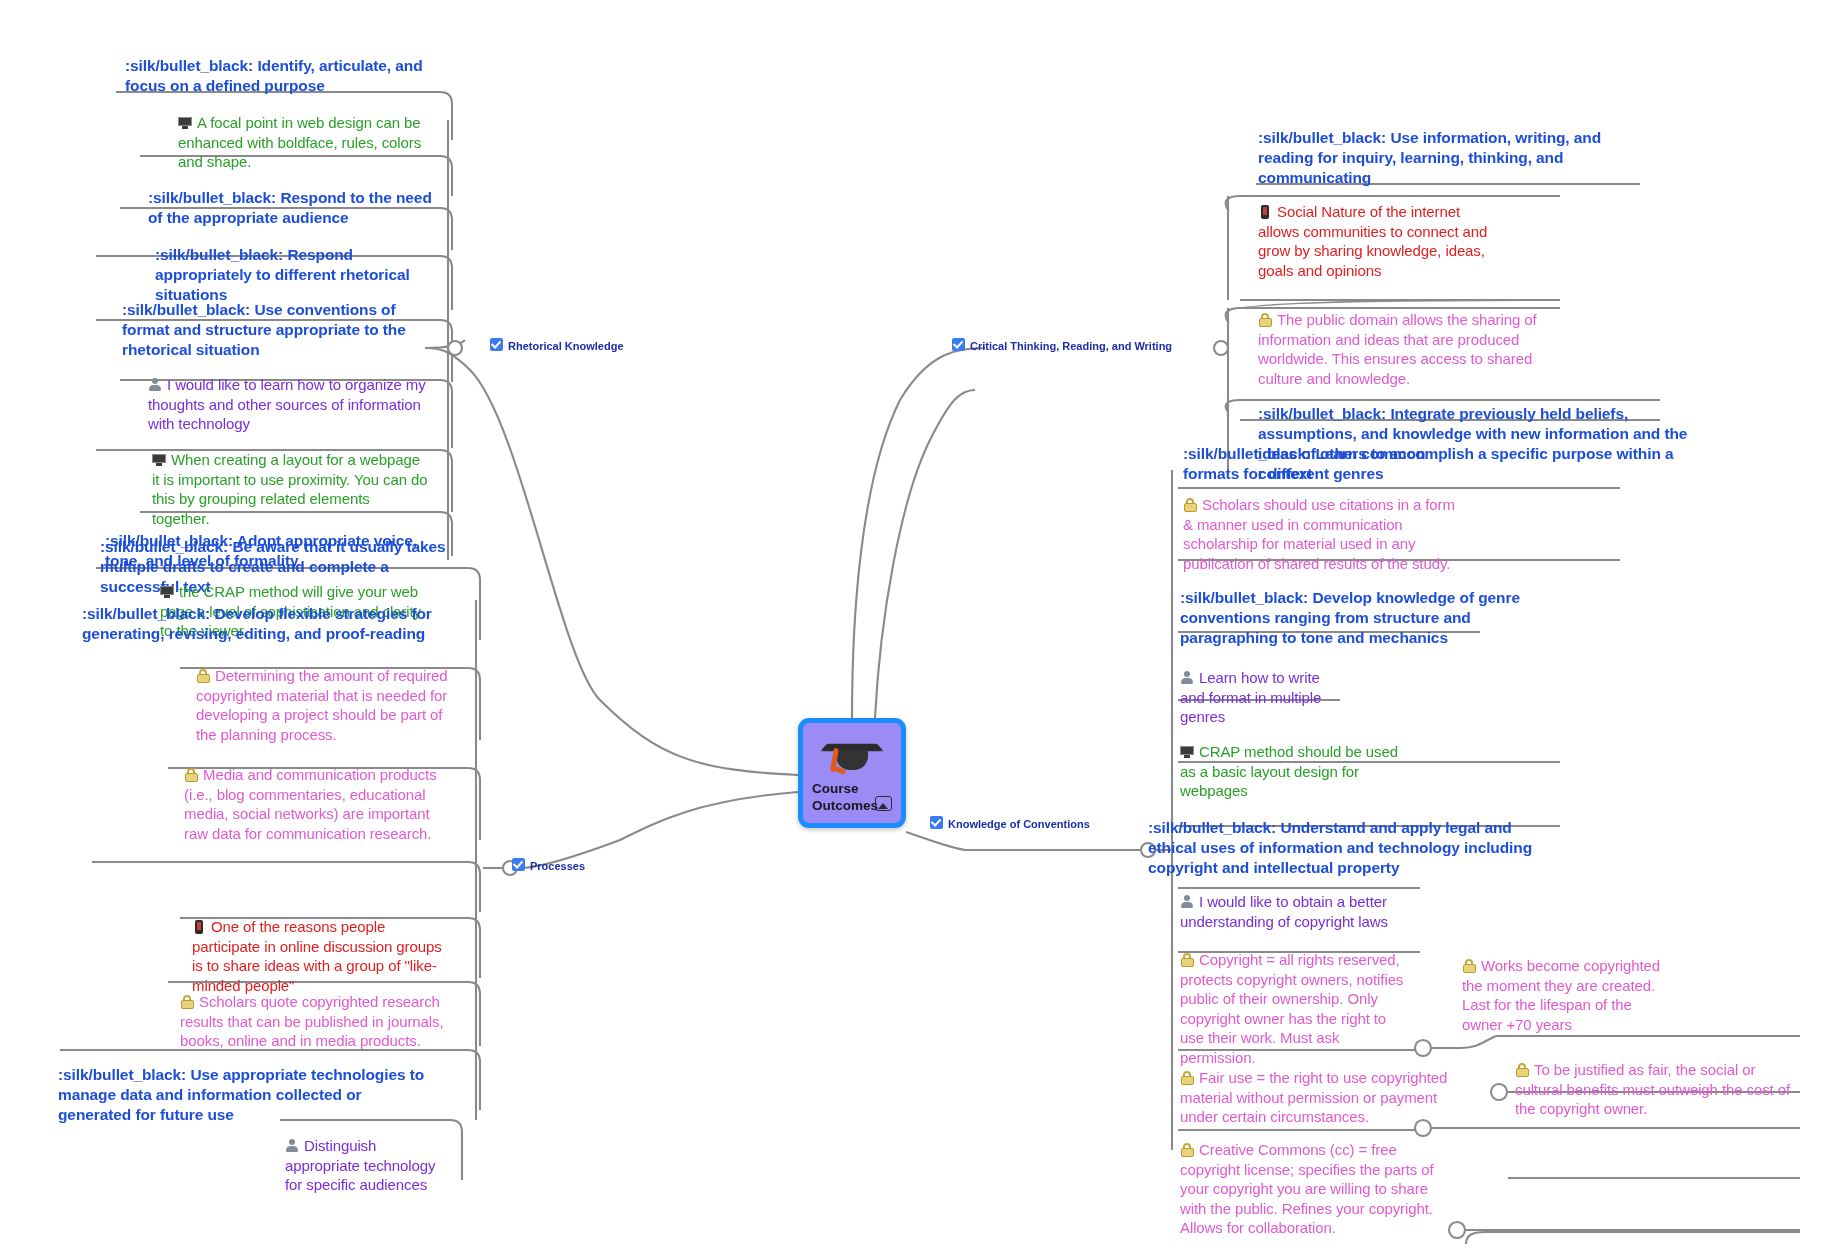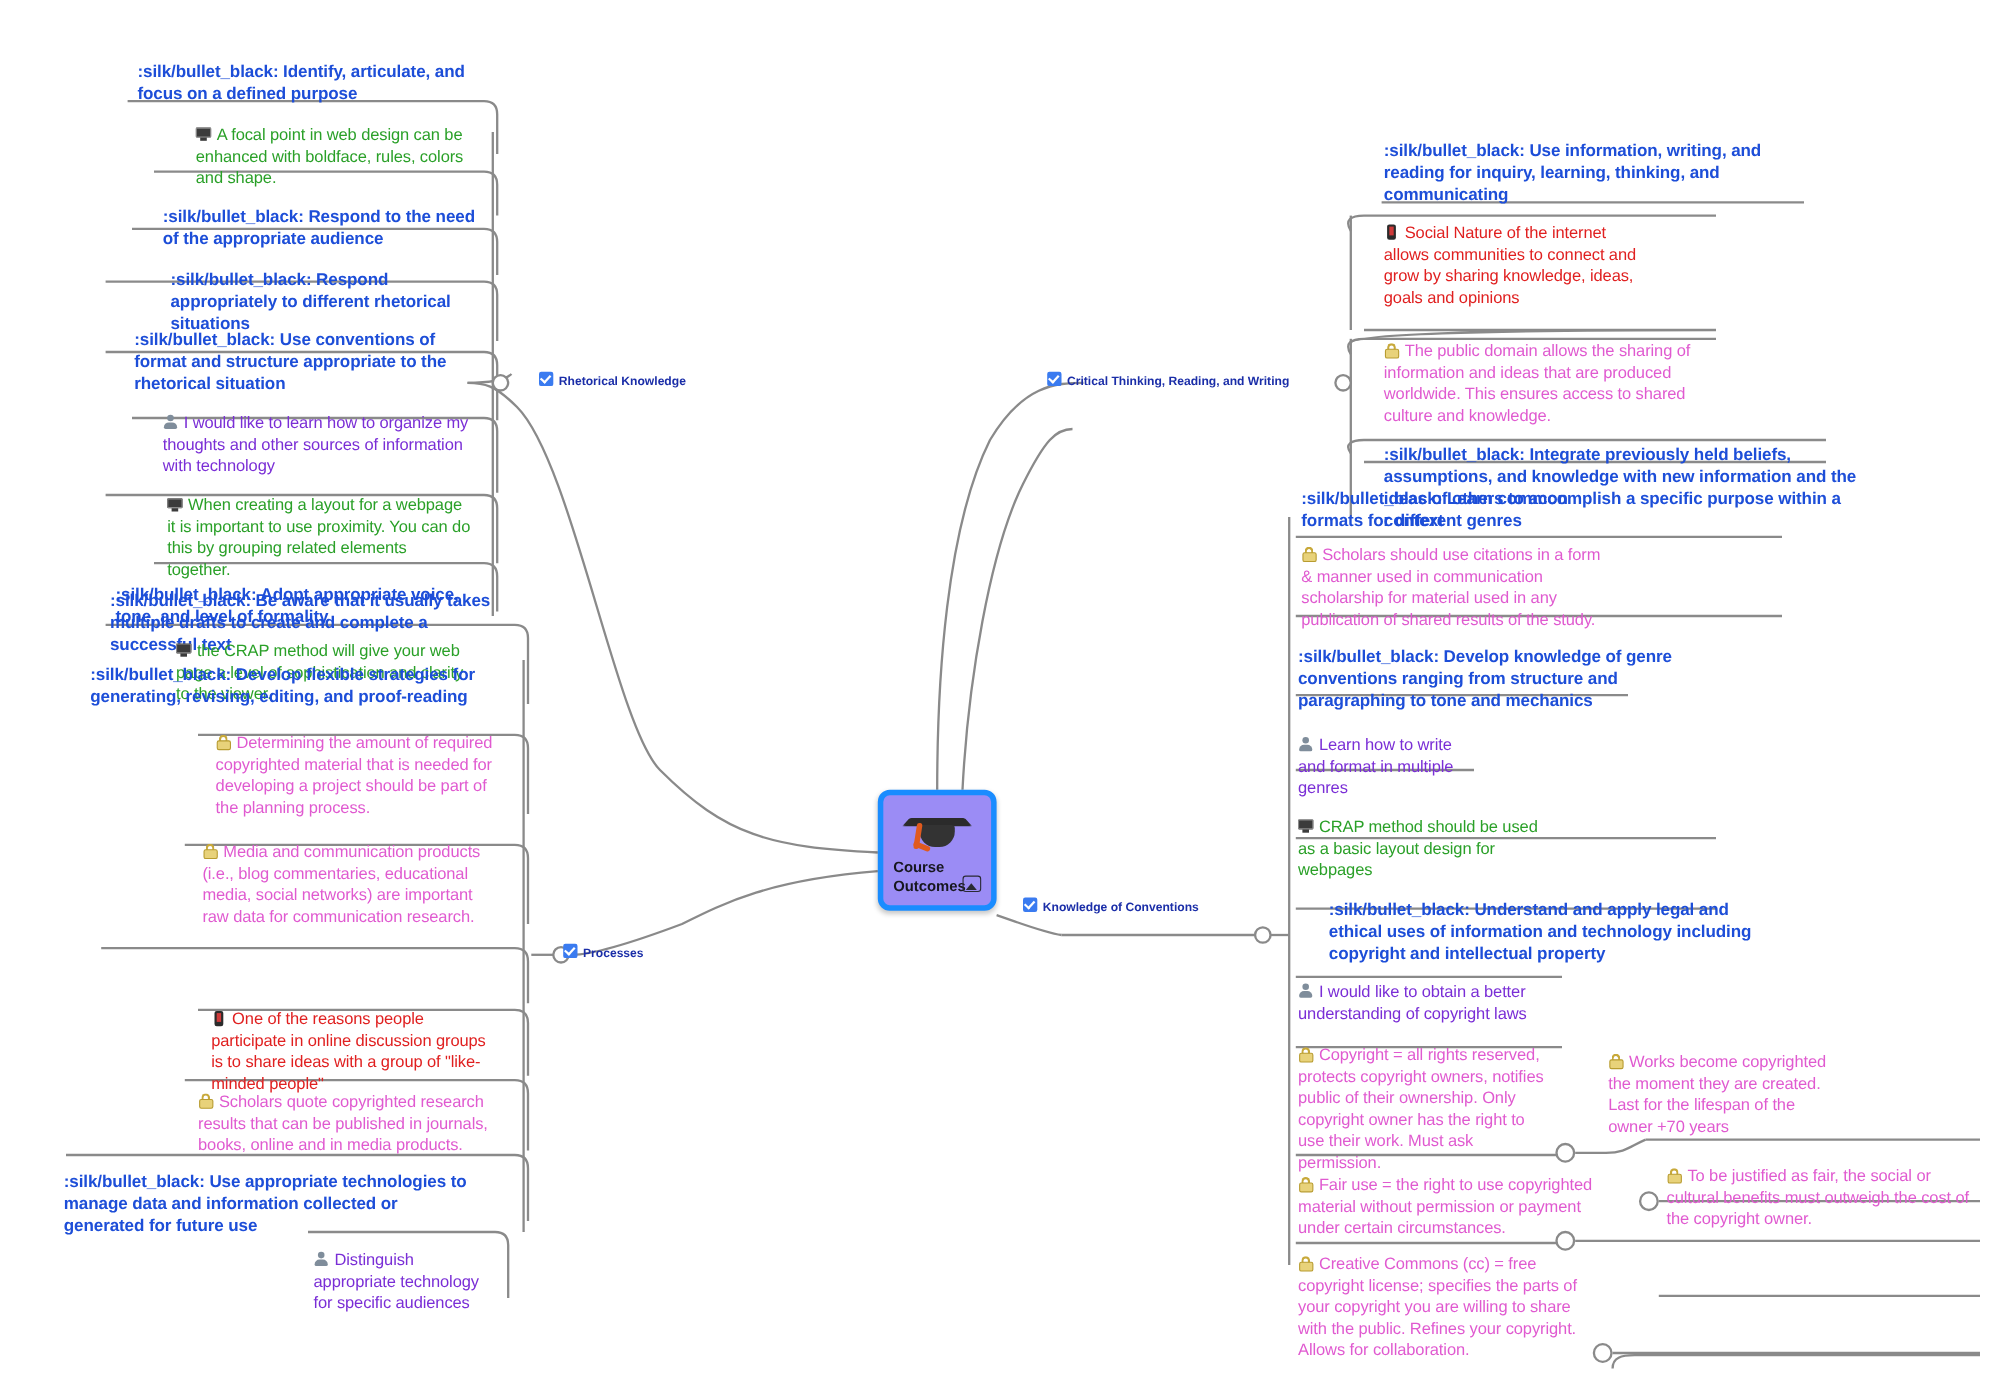--- a/index.html
+++ b/index.html
@@ -432,21 +432,21 @@
   <div class="node topic" style="left:1180px; top:588px; width:380px;">:silk/bullet_black: Develop knowledge of genre conventions ranging from structure and paragraphing to tone and mechanics</div>
 
   <div class="node note purple" style="left:1180px; top:668px; width:150px;">
     <span class="ico person"></span><span>Learn how to write and format in multiple genres</span>
   </div>
 
   <div class="node note green" style="left:1180px; top:742px; width:230px;">
     <span class="ico monitor"></span><span>CRAP method should be used as a basic layout design for webpages</span>
   </div>
 
-  <div class="node topic" style="left:1208px; top:818px; width:390px;">:silk/bullet_black: Understand and apply legal and ethical uses of information and technology including copyright and intellectual property</div>
+  <div class="node topic" style="left:1148px; top:818px; width:390px;">:silk/bullet_black: Understand and apply legal and ethical uses of information and technology including copyright and intellectual property</div>
 
   <div class="node note purple" style="left:1180px; top:892px; width:250px;">
     <span class="ico person"></span><span>I would like to obtain a better understanding of copyright laws</span>
   </div>
 
   <div class="node note pink" style="left:1180px; top:950px; width:230px;">
     <span class="ico lock"></span><span>Copyright = all rights reserved, protects copyright owners, notifies public of their ownership. Only copyright owner has the right to use their work. Must ask permission.</span>
   </div>
 
   <div class="node note pink" style="left:1462px; top:956px; width:205px;">

